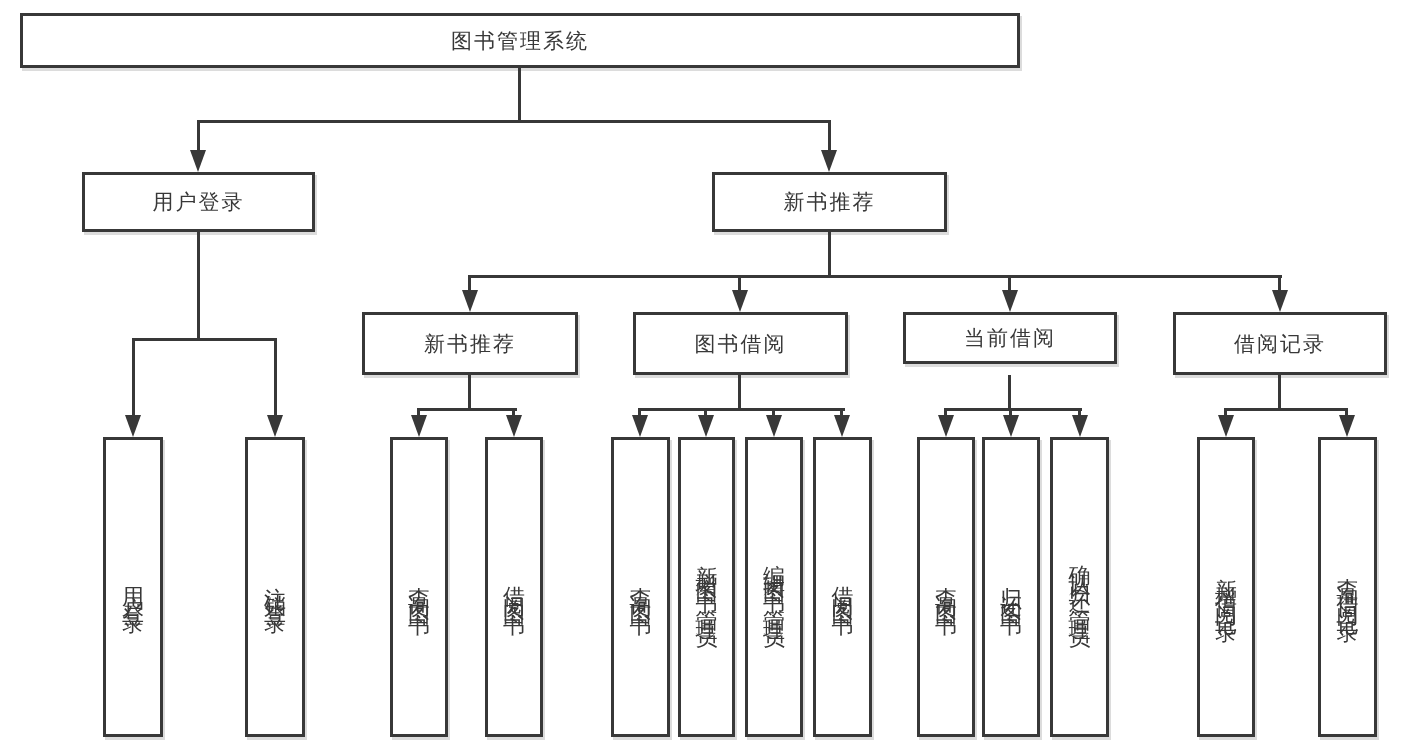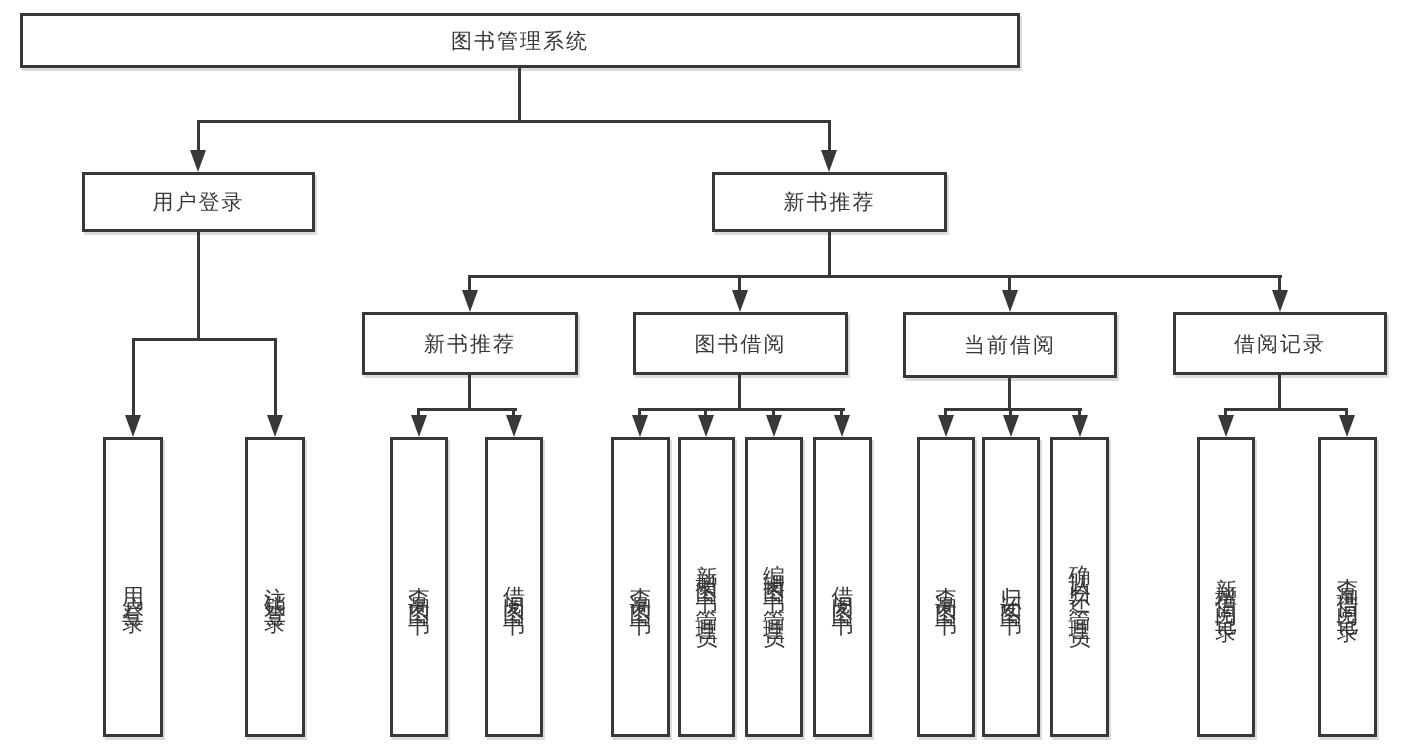--- a/index.html
+++ b/index.html
@@ -94,21 +94,21 @@
   <div class="arrow" style="left:1002px;top:290px"></div>
   <div class="vline" style="left:1278px;top:275px;height:18px"></div>
   <div class="arrow" style="left:1272px;top:290px"></div>
 
   <div class="node h" style="left:362px;top:312px;width:216px;height:63px">
     <span>新书推荐</span>
   </div>
   <div class="node h" style="left:633px;top:312px;width:215px;height:63px">
     <span>图书借阅</span>
   </div>
-  <div class="node h" style="left:903px;top:312px;width:214px;height:66px">
+  <div class="node h" style="left:903px;top:312px;width:214px;height:52px">
     <span>当前借阅</span>
   </div>
   <div class="node h" style="left:1173px;top:312px;width:214px;height:63px">
     <span>借阅记录</span>
   </div>
 
   <div class="vline" style="left:468px;top:375px;height:33px"></div>
   <div class="hline" style="left:417px;top:408px;width:100px"></div>
   <div class="vline" style="left:417px;top:408px;height:10px"></div>
   <div class="arrow" style="left:411px;top:415px"></div>

